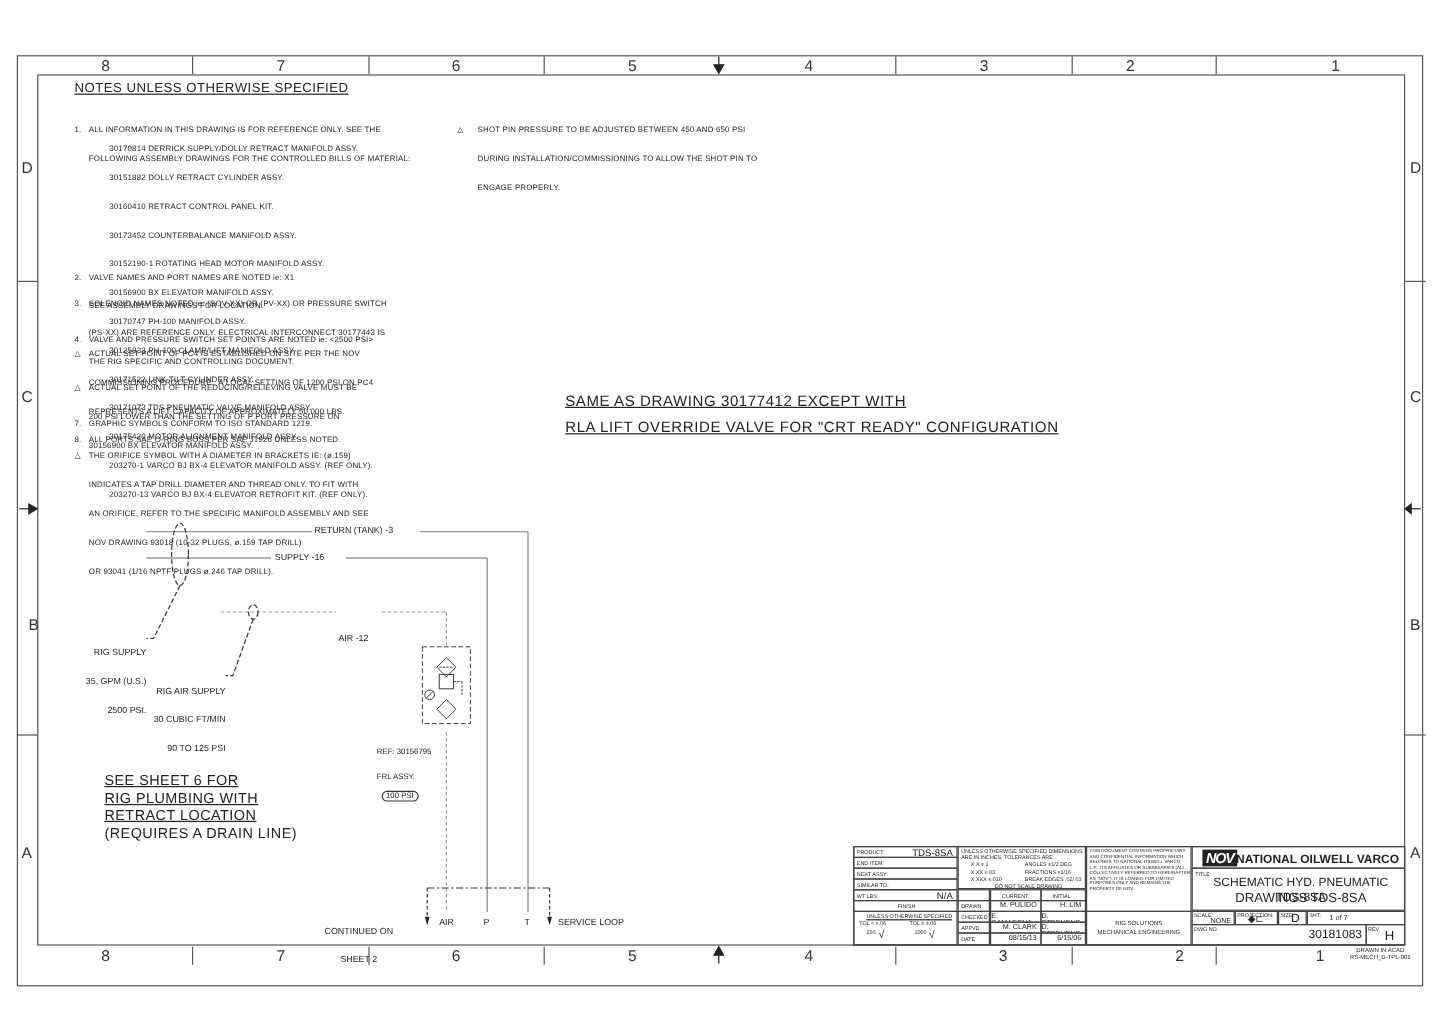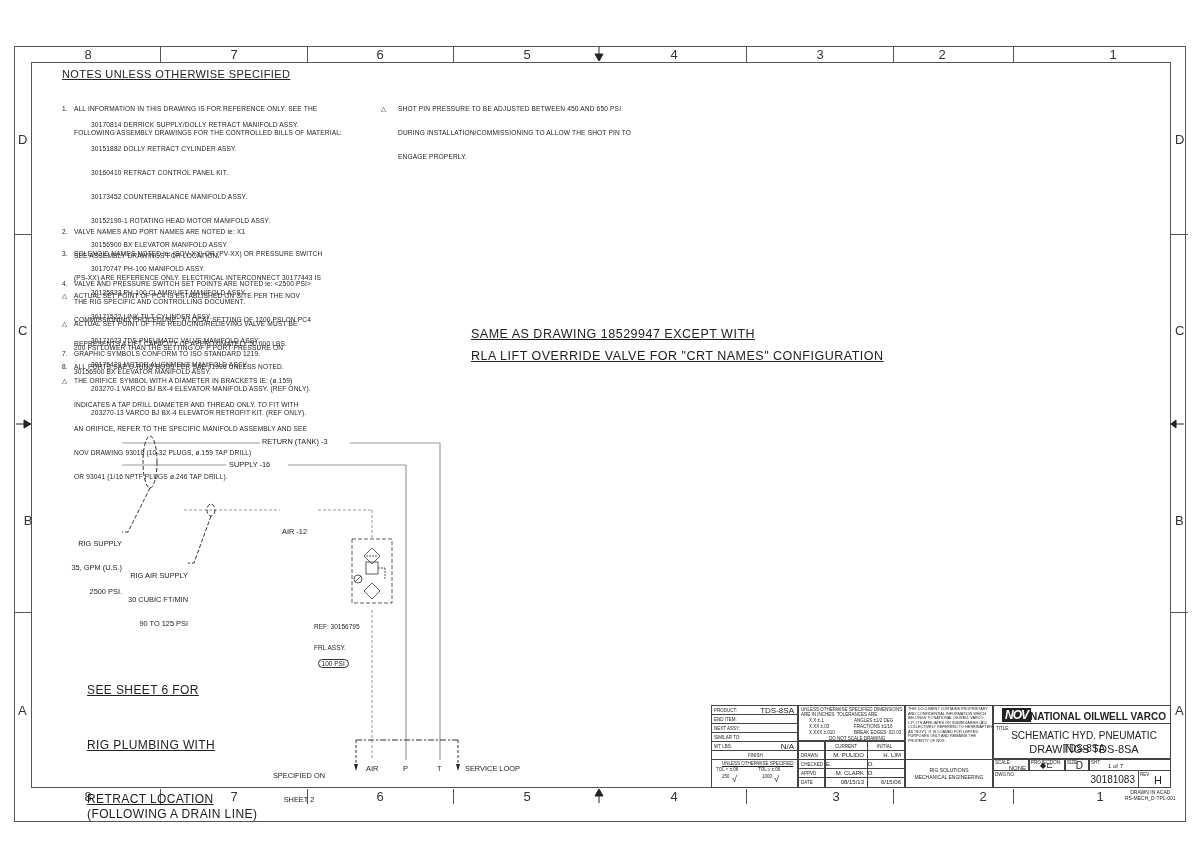--- a/index.html
+++ b/index.html
@@ -10,21 +10,21 @@
   .zone{font-size:13px;color:#333;}
   .zone-h{width:20px;text-align:center;}
   .zone-tick{background:#555;width:1px;height:15px;}
   .zone-vtick{background:#555;height:1px;width:17px;}
   .notes-title{left:62px;top:68px;font-size:11px;letter-spacing:0.4px;text-decoration:underline;}
   .note{font-size:6.6px;line-height:8px;letter-spacing:0.15px;white-space:pre;}
   .num{display:inline-block;width:12px;}
   .big{font-size:12.5px;letter-spacing:0.5px;text-decoration:underline;white-space:nowrap;}
   .lbl{font-size:7.4px;white-space:pre;line-height:8px;}
   .sheet6{font-size:12px;line-height:14.5px;letter-spacing:0.4px;}
-  .sheet6 .u{text-decoration:underline;margin-top:40px;}
+  .sheet6 .u{text-decoration:underline;}
   .tb-cell{position:absolute;border:1px solid #444;box-sizing:border-box;overflow:hidden;}
   .tb-small{font-size:4.5px;position:absolute;}
   .tb-val{font-size:8px;position:absolute;}
   svg{position:absolute;left:0;top:0;}
 </style>
 </head>
 <body>
 
 <div class="abs frame-outer"></div>
 <div class="abs frame-inner"></div>
@@ -204,22 +204,22 @@
   <div><span class="num"></span><span>AN ORIFICE, REFER TO THE SPECIFIC MANIFOLD ASSEMBLY AND SEE</span></div>
   <div><span class="num"></span><span>NOV DRAWING 93018 (10-32 PLUGS, ø.159 TAP DRILL)</span></div>
   <div><span class="num"></span><span>OR 93041 (1/16 NPTF PLUGS ø.246 TAP DRILL).</span></div>
 </div>
 <div class="abs note" style="left:381px;top:89px">
   <div><span class="num" style="width:17px">△</span><span>SHOT PIN PRESSURE TO BE ADJUSTED BETWEEN 450 AND 650 PSI</span></div>
   <div><span class="num" style="width:17px"></span><span>DURING INSTALLATION/COMMISSIONING TO ALLOW THE SHOT PIN TO</span></div>
   <div><span class="num" style="width:17px"></span><span>ENGAGE PROPERLY.</span></div>
 </div>
 
-<div class="abs big" style="left:471px;top:327px">SAME AS DRAWING 18529947 EXCEPT WITH</div>
-<div class="abs big" style="left:471px;top:349px">RLA LIFT OVERRIDE VALVE FOR "CRT NAMES" CONFIGURATION</div>
+<div class="abs big" style="left:471px;top:327px">SAME AS DRAWING 30177412 EXCEPT WITH</div>
+<div class="abs big" style="left:471px;top:349px">RLA LIFT OVERRIDE VALVE FOR "CRT READY" CONFIGURATION</div>
 
 <div class="abs lbl" style="left:262px;top:438px">RETURN (TANK) -3</div>
 <div class="abs lbl" style="left:229px;top:461px">SUPPLY -16</div>
 <div class="abs lbl" style="left:282px;top:528px">AIR -12</div>
 
 <div class="abs lbl" style="left:34px;top:524px;text-align:right;width:88px">
   <div>RIG SUPPLY</div>
   <div>35, GPM (U.S.)</div>
   <div>2500 PSI.</div>
 </div>
@@ -231,25 +231,25 @@
 <div class="abs lbl" style="left:314px;top:609px;font-size:6.5px;line-height:7px">
   <div>REF: 30156795</div>
   <div>FRL ASSY.</div>
   <div style="display:inline-block;border:1px solid #333;border-radius:6px;padding:0 3px;margin-top:1px">100 PSI</div>
 </div>
 
 <div class="abs sheet6" style="left:87px;top:643px">
   <div class="u">SEE SHEET 6 FOR</div>
   <div class="u">RIG PLUMBING WITH</div>
   <div class="u">RETRACT LOCATION</div>
-  <div>(FOLLOWING A DRAIN LINE)</div>
+  <div>(REQUIRES A DRAIN LINE)</div>
 </div>
 
 <div class="abs lbl" style="left:264px;top:756px;text-align:center;width:70px">
-  <div>SPECIFIED ON</div>
+  <div>CONTINUED ON</div>
   <div>SHEET 2</div>
 </div>
 <div class="abs lbl" style="left:366px;top:765px">AIR</div>
 <div class="abs lbl" style="left:403px;top:765px">P</div>
 <div class="abs lbl" style="left:437px;top:765px">T</div>
 <div class="abs lbl" style="left:465px;top:765px">SERVICE LOOP</div>
 
 <div class="abs" style="left:711px;top:705px;width:460px;height:83px;border:1px solid #444;box-sizing:border-box"></div>
 
 <div class="tb-cell" style="left:711px;top:705px;width:87px;height:10px">

